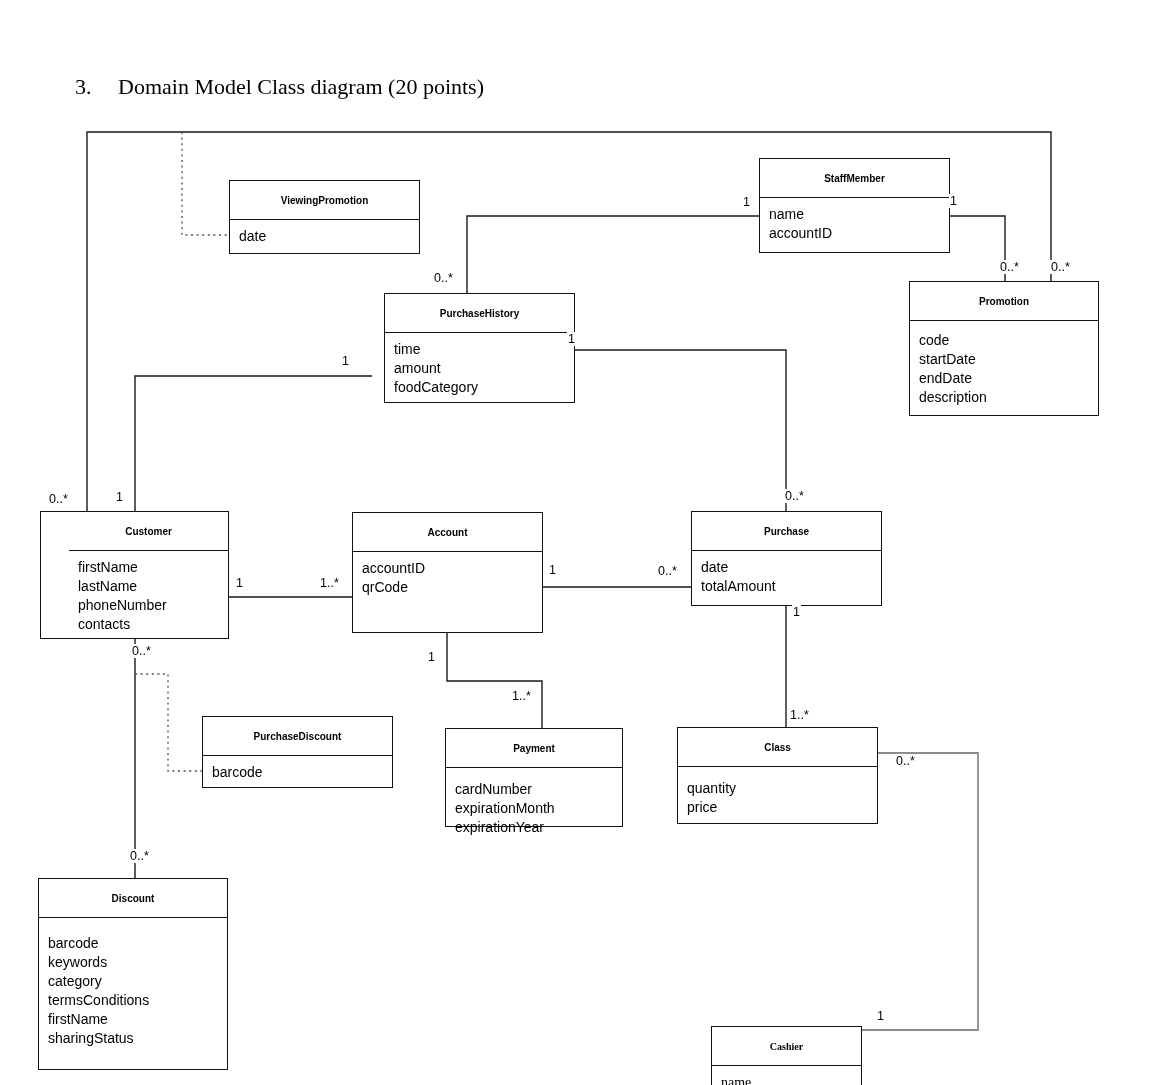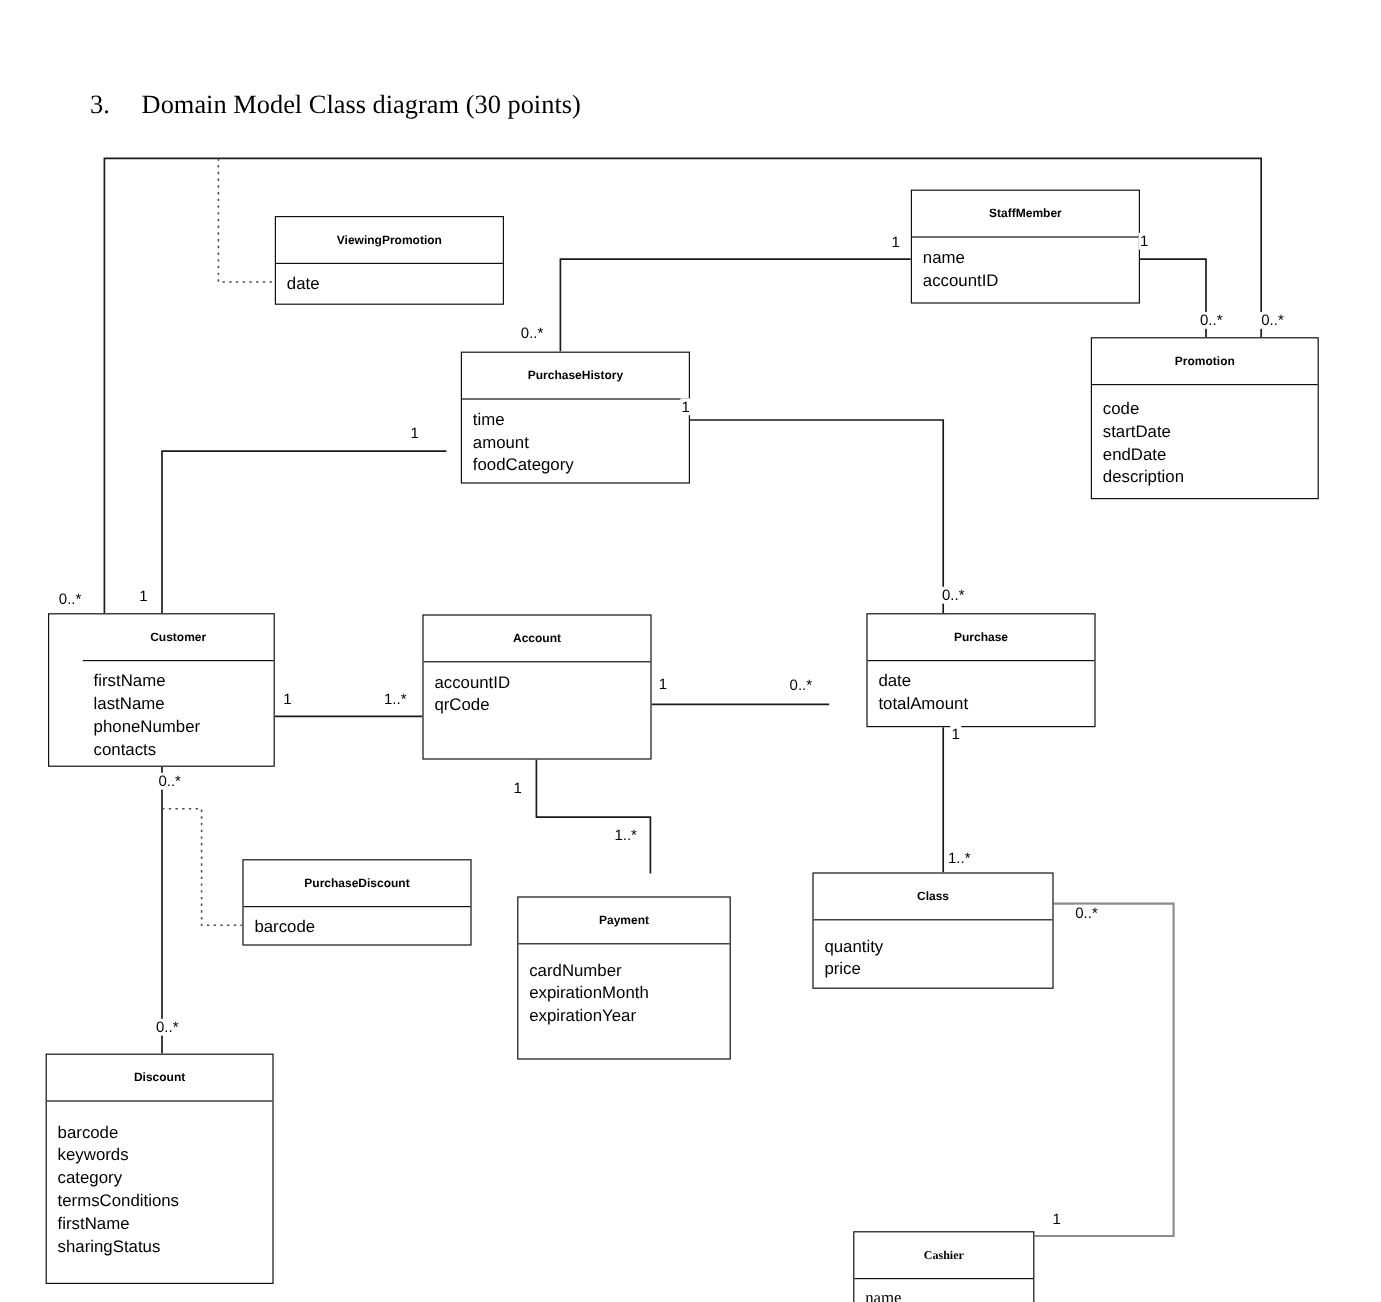--- a/index.html
+++ b/index.html
@@ -27,41 +27,41 @@
             font-weight:bold;font-size:10px;}
   .uml-attrs{padding:7px 0 0 9px;font-size:14px;line-height:19px;}
 
   #c-viewingpromotion{left:229px;top:180px;width:191px;height:74px;}
   #c-staffmember{left:759px;top:158px;width:191px;height:95px;}
   #c-purchasehistory{left:372px;top:293px;width:191px;height:110px;margin-left:12px;}
   #c-promotion{left:909px;top:281px;width:190px;height:135px;}
   #c-promotion .uml-attrs{padding-top:10px;}
   #c-customer{left:40px;top:511px;width:189px;height:128px;padding-left:28px;}
   #c-account{left:352px;top:512px;width:191px;height:121px;}
-  #c-purchase{left:691px;top:511px;width:191px;height:95px;margin-left:31px;}
+  #c-purchase{left:691px;top:511px;width:191px;height:95px;}
   #c-purchasediscount{left:202px;top:716px;width:191px;height:72px;}
-  #c-payment{left:431px;top:728px;width:178px;height:136px;margin-top:19px;}
+  #c-payment{left:445px;top:728px;width:178px;height:99px;}
   #c-payment .uml-attrs{padding-top:12px;}
   #c-item{left:677px;top:727px;width:201px;height:97px;}
   #c-item .uml-attrs{padding-top:12px;}
   #c-discount{left:38px;top:878px;width:190px;height:192px;}
   #c-discount .uml-attrs{padding-top:16px;}
   #c-cashier{left:711px;top:1026px;width:151px;height:78px;font-family:Liberation Serif, serif;}
 
   
   .mult{position:absolute;font-size:12.5px;line-height:14px;color:#000;
         background:#fff;padding:0 1px;white-space:nowrap;}
 </style>
 </head>
 <body>
 
 <div class="stage">
 
   <div class="doc-title">
-    <span class="num">3.</span><span>Domain Model Class diagram (30 points)</span>
+    <span class="num">3.</span><span>Domain Model Class diagram (20 points)</span>
   </div>
 
   <svg class="wires">
 
     <polyline points="87,511 87,132 1051,132 1051,281"></polyline>
 
     <polyline class="dashed" points="182,132 182,235 229,235"></polyline>
 
     <polyline points="759,216 467,216 467,293"></polyline>
 

